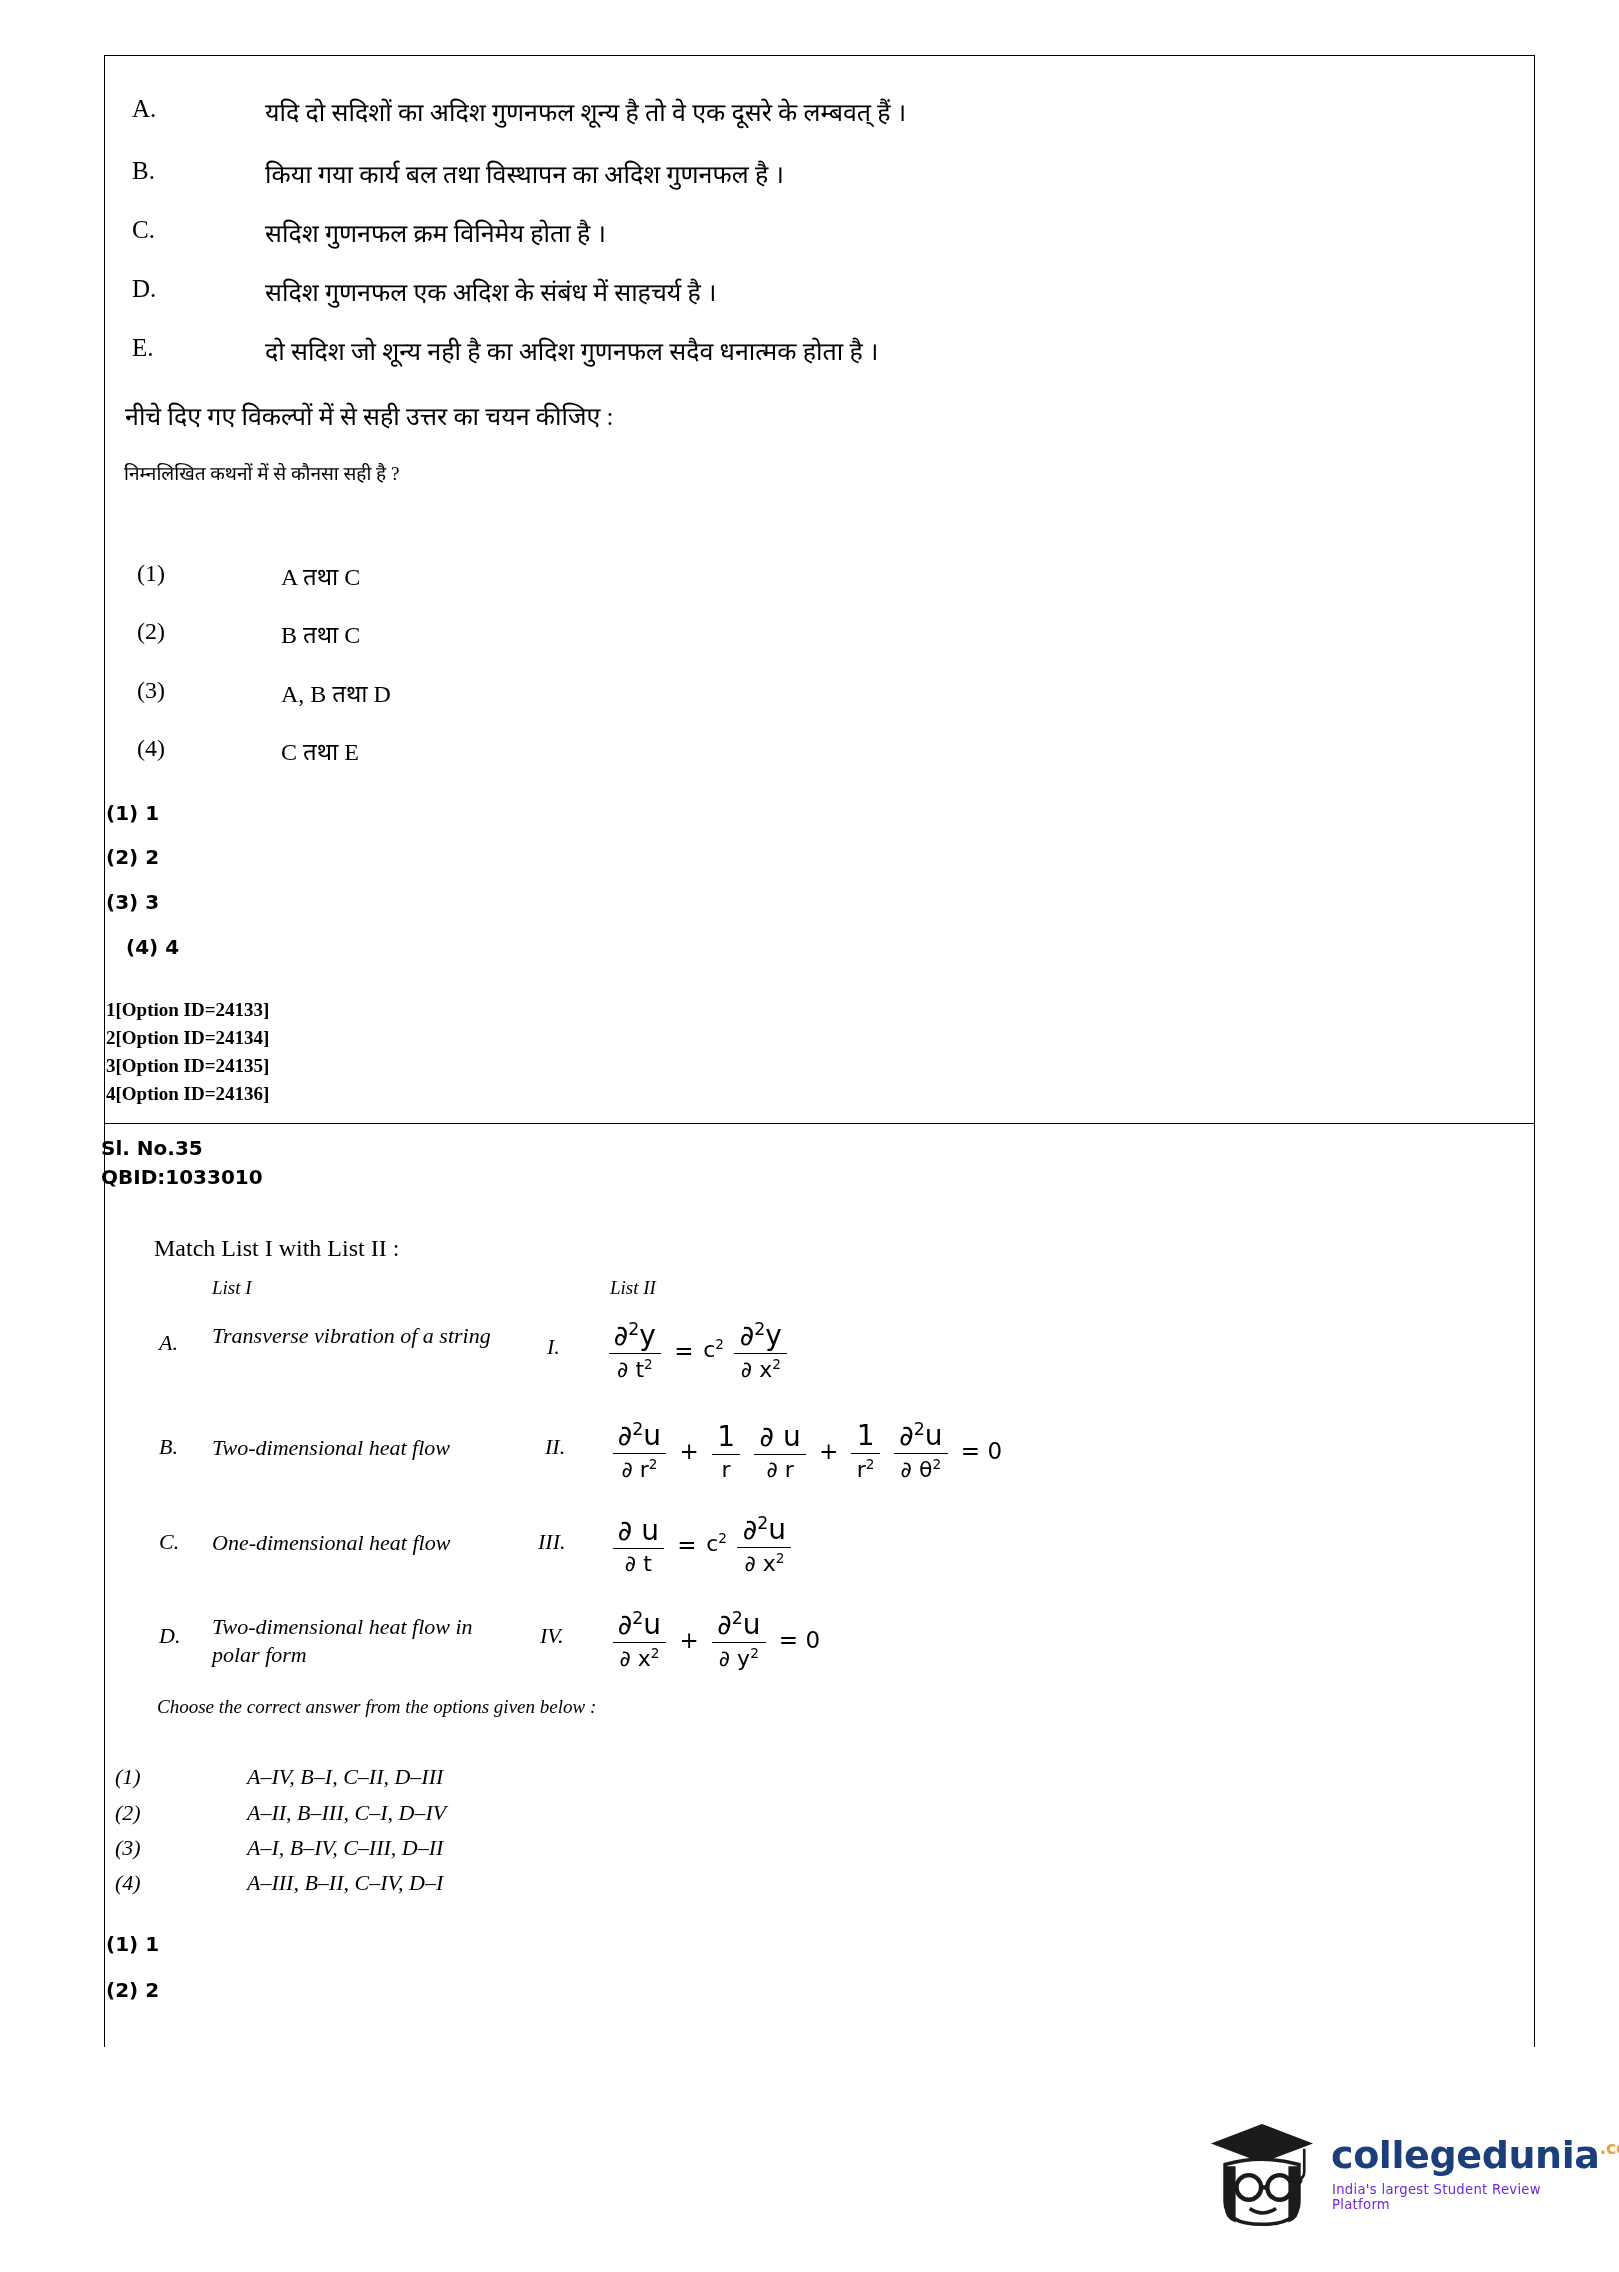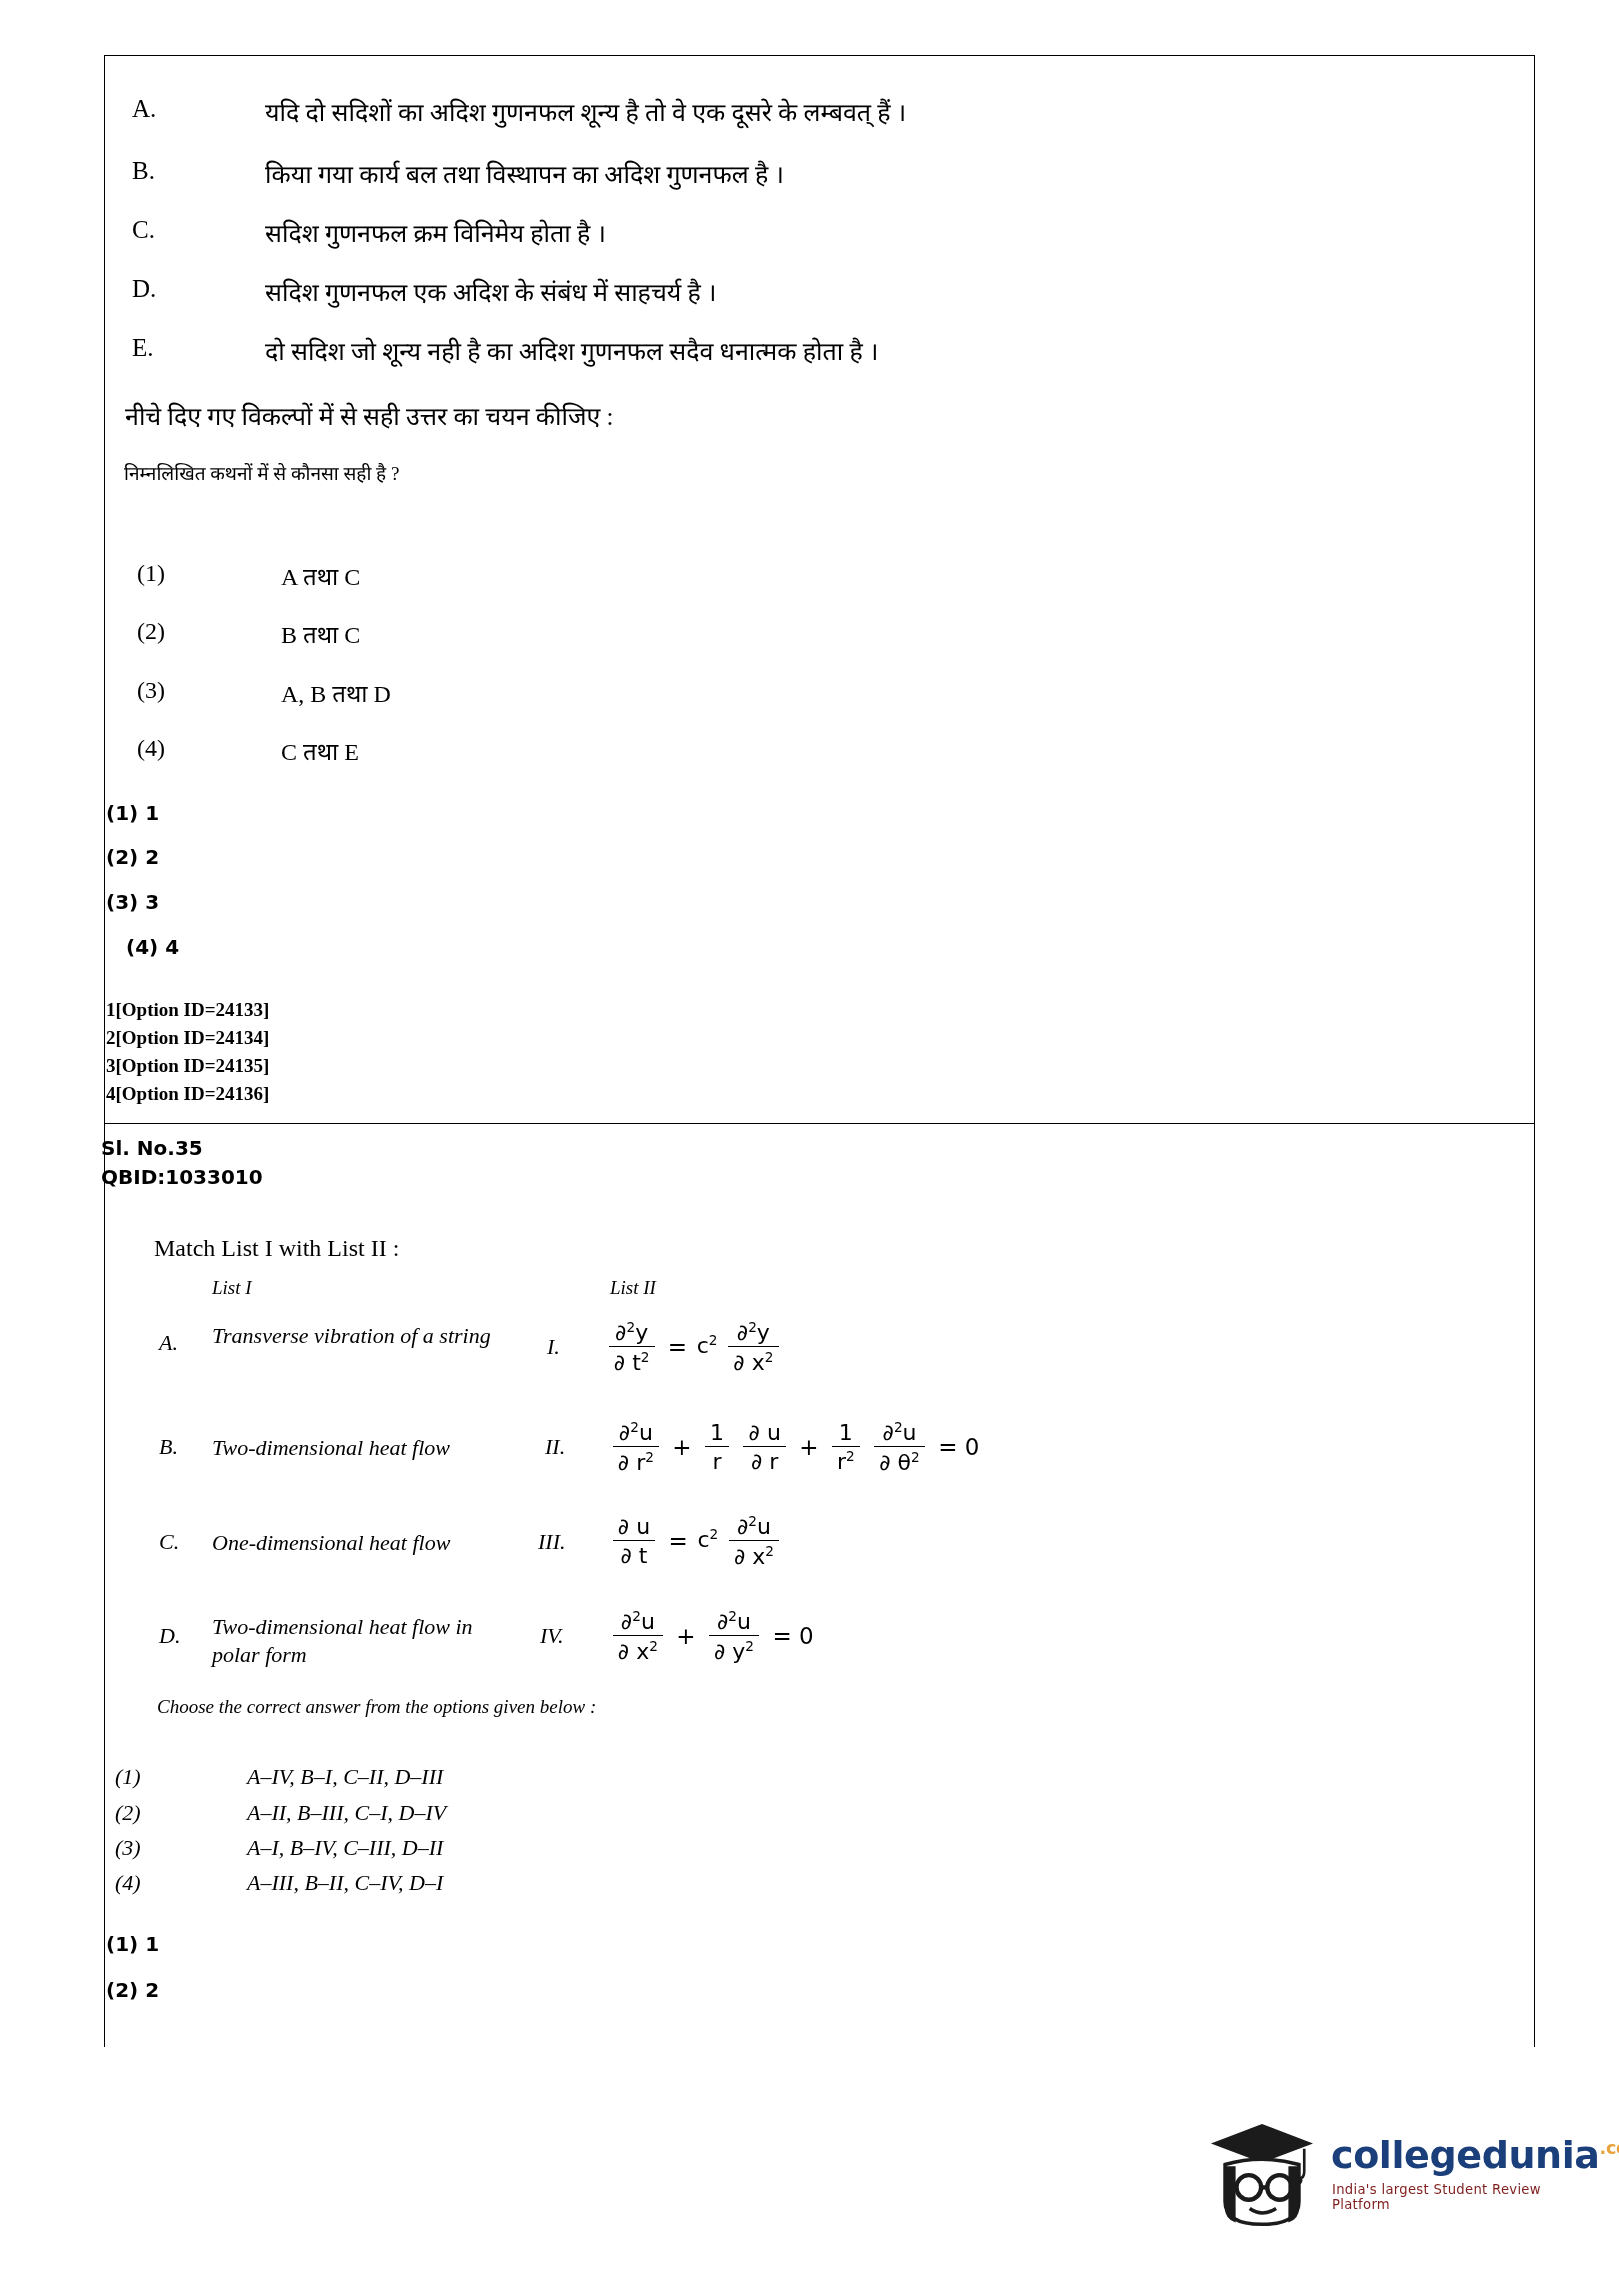--- a/index.html
+++ b/index.html
@@ -137,21 +137,21 @@
   .frac {
     display: inline-block;
     vertical-align: middle;
     text-align: center;
     margin: 0 3.5px;
   }
   .frac .num {
     display: block;
     padding: 0 5.3px 0.9px 5.3px;
     border-bottom: 1.4px solid #000;
-    font-size: 22px;
+    font-size: 28px;
   }
   .frac .den {
     display: block;
     padding: 1.8px 5.3px 0 5.3px;
     font-size: 22px;
   }
   sup.s { font-size: 0.62em; vertical-align: super; }
   .opsym { display:inline-block; vertical-align: middle; font-size: 23px; padding: 0 2.6px;}
 
   
@@ -186,21 +186,21 @@
     font-weight: bold;
     color: #1b3f7a;
     letter-spacing: -0.4px;
   }
   #logo-sub {
     position: absolute;
     left: 132px;
     top: 65px;
     font-family: "DejaVu Sans", sans-serif;
     font-size: 13.2px;
-    color: #7f1d1d;
+    color: #6d28d9;
     letter-spacing: 0.3px;
   }
   #logo-dot {
     font-size: 17.6px;
     color: #e8a33d;
     vertical-align: super;
   }
   #logo-face {
     position: absolute;
     left: 0; top: 0;

